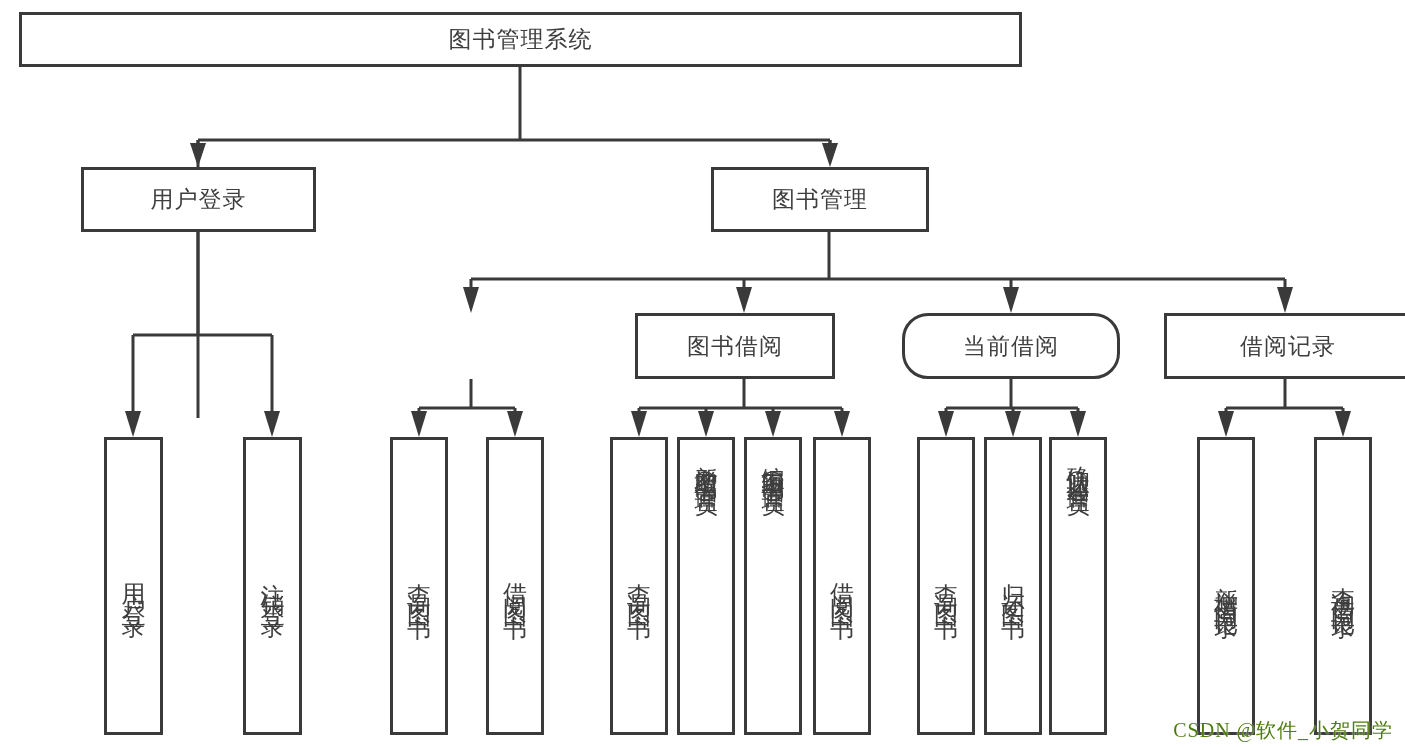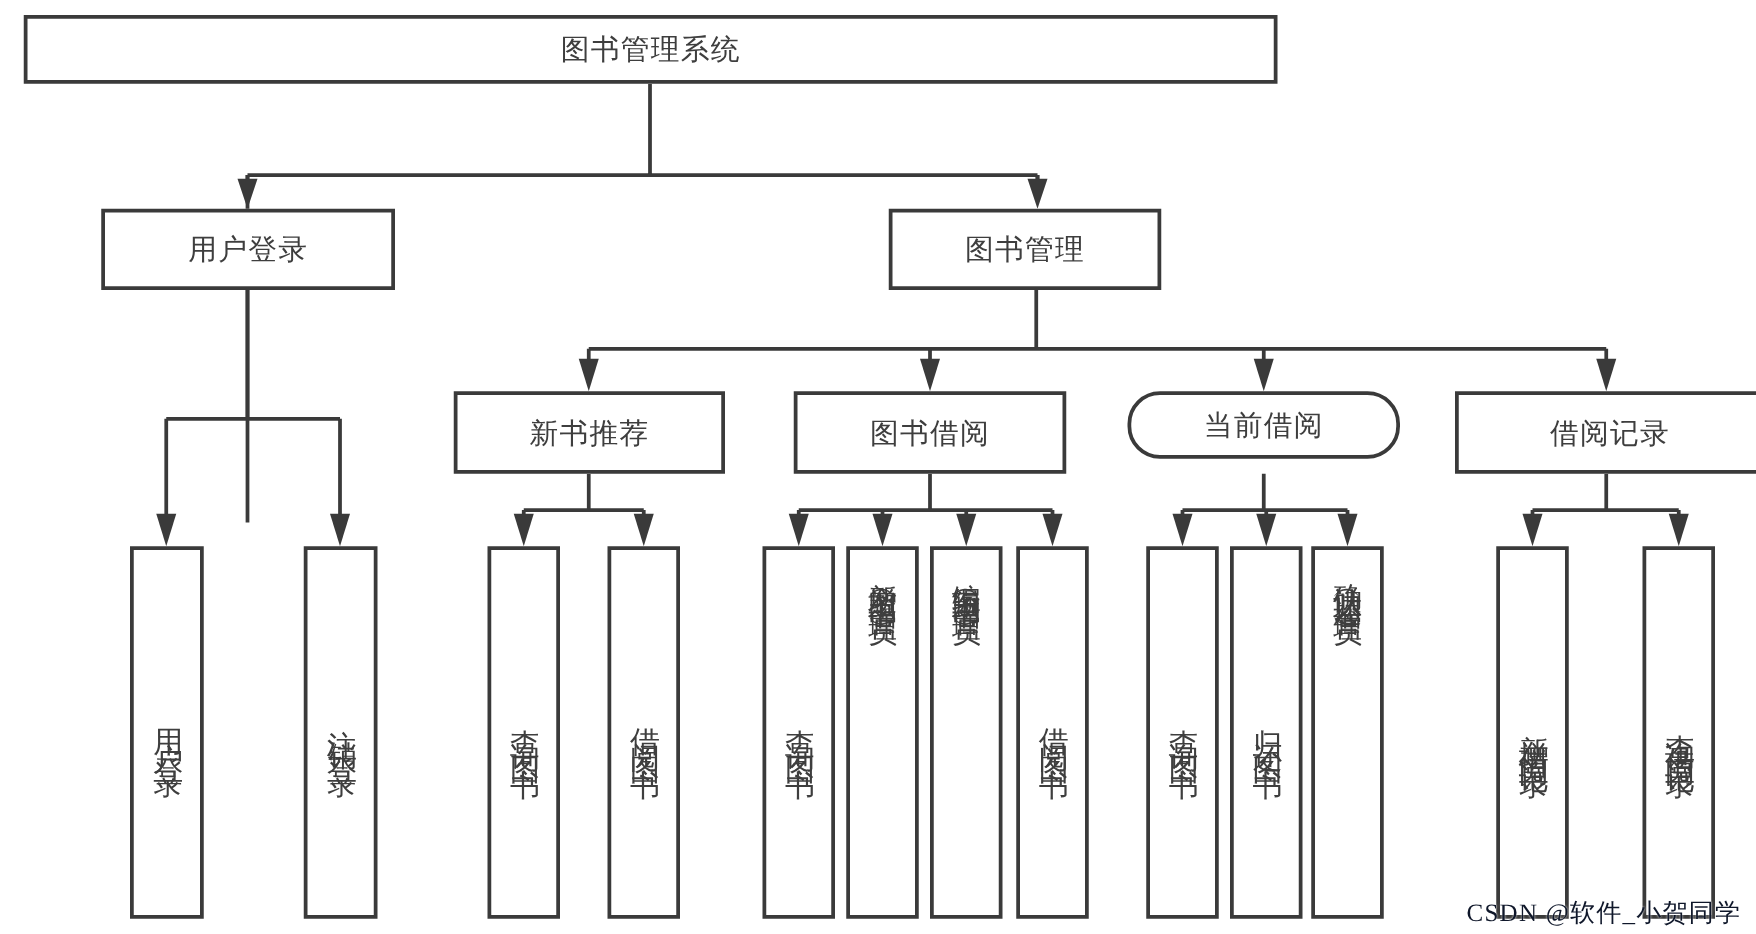--- a/index.html
+++ b/index.html
@@ -46,21 +46,21 @@
     font-size: 23px;
     justify-content: flex-start;
     padding-top: 8px;
   }
   .watermark {
     position: absolute;
     right: 12px;
     bottom: 3px;
     z-index: 3;
     font-size: 20px;
-    color: #0f172a;
+    color: #4d7c0f;
     letter-spacing: 1px;
     text-shadow: 0 0 2px #ffffff;
   }
   .wire { stroke: #3a3a3a; stroke-width: 3; fill: none; }
   .head { fill: #3a3a3a; stroke: none; }
 </style>
 </head>
 <body>
 
 <div id="canvas">
@@ -114,23 +114,22 @@
       <polygon class="head" points="1218,411 1234,411 1226,437"></polygon>
       <polygon class="head" points="1335,411 1351,411 1343,437"></polygon>
     </g>
   </svg>
 
   <div class="box" style="left:19px; top:12px; width:1003px; height:55px;">图书管理系统</div>
 
   <div class="box" style="left:81px; top:167px; width:235px; height:65px;">用户登录</div>
   <div class="box" style="left:711px; top:167px; width:218px; height:65px;">图书管理</div>
 
-  <div class="box" style="left:363px; top:313px; width:217px; height:66px;">新书推荐</div>
-  <div class="box" style="left:635px; top:313px; width:218px; height:66px;">图书借阅</div>
-  <div class="box" style="left:902px; top:313px; width:218px; height:54px;border-radius:26px;">当前借阅</div>
+  <div class="box" style="left:635px; top:313px; width:200px; height:66px;">图书借阅</div>
+  <div class="box" style="left:902px; top:313px; width:218px; height:66px;border-radius:26px;">当前借阅</div>
   <div class="box" style="left:1164px; top:313px; width:248px; height:66px;">借阅记录</div>
 
   <div class="box leaf" style="left:104px; top:437px; width:59px; height:298px;">用户登录</div>
   <div class="box leaf" style="left:243px; top:437px; width:59px; height:298px;">注销登录</div>
 
   <div class="box leaf" style="left:390px; top:437px; width:58px; height:298px;">查询图书</div>
   <div class="box leaf" style="left:486px; top:437px; width:58px; height:298px;">借阅图书</div>
 
   <div class="box leaf" style="left:610px; top:437px; width:58px; height:298px;">查询图书</div>
   <div class="box leaf tight" style="left:677px; top:437px; width:58px; height:298px;">新增图书（管理员）</div>

